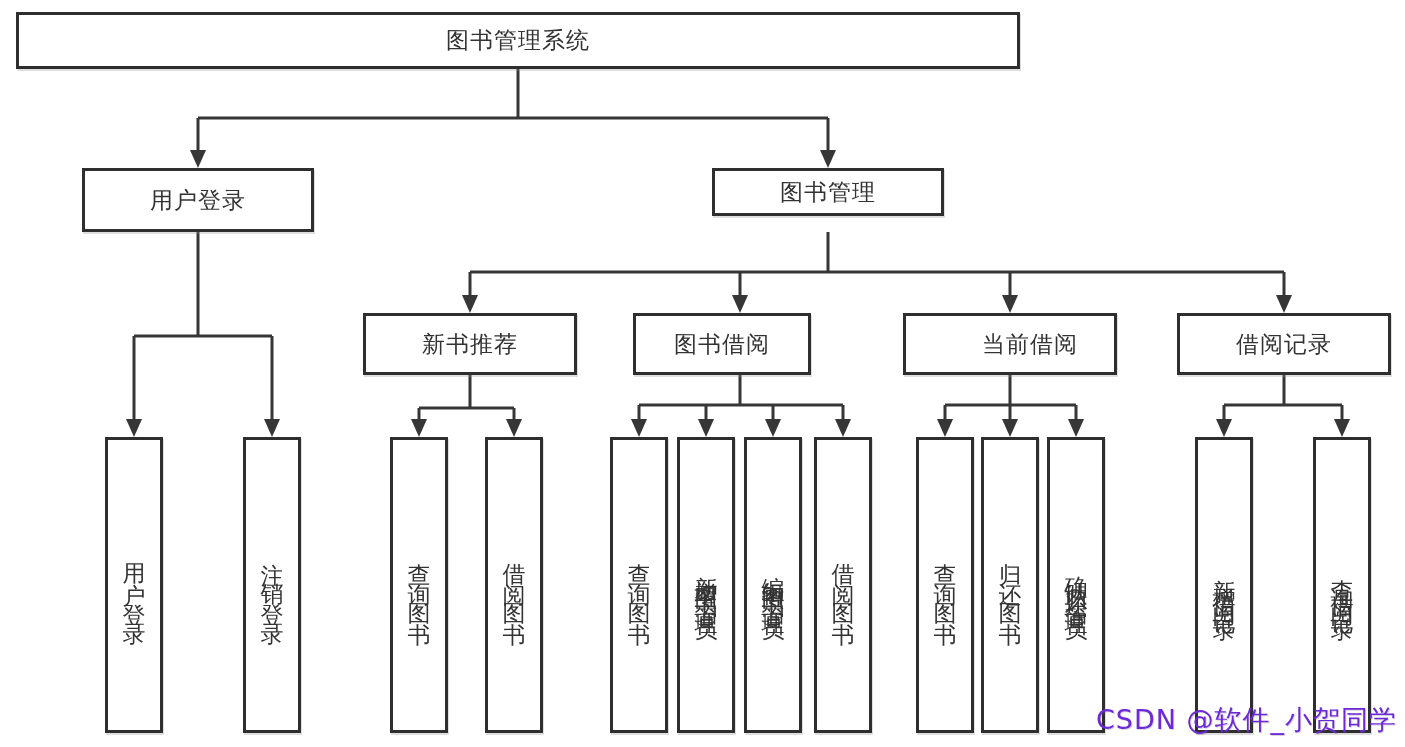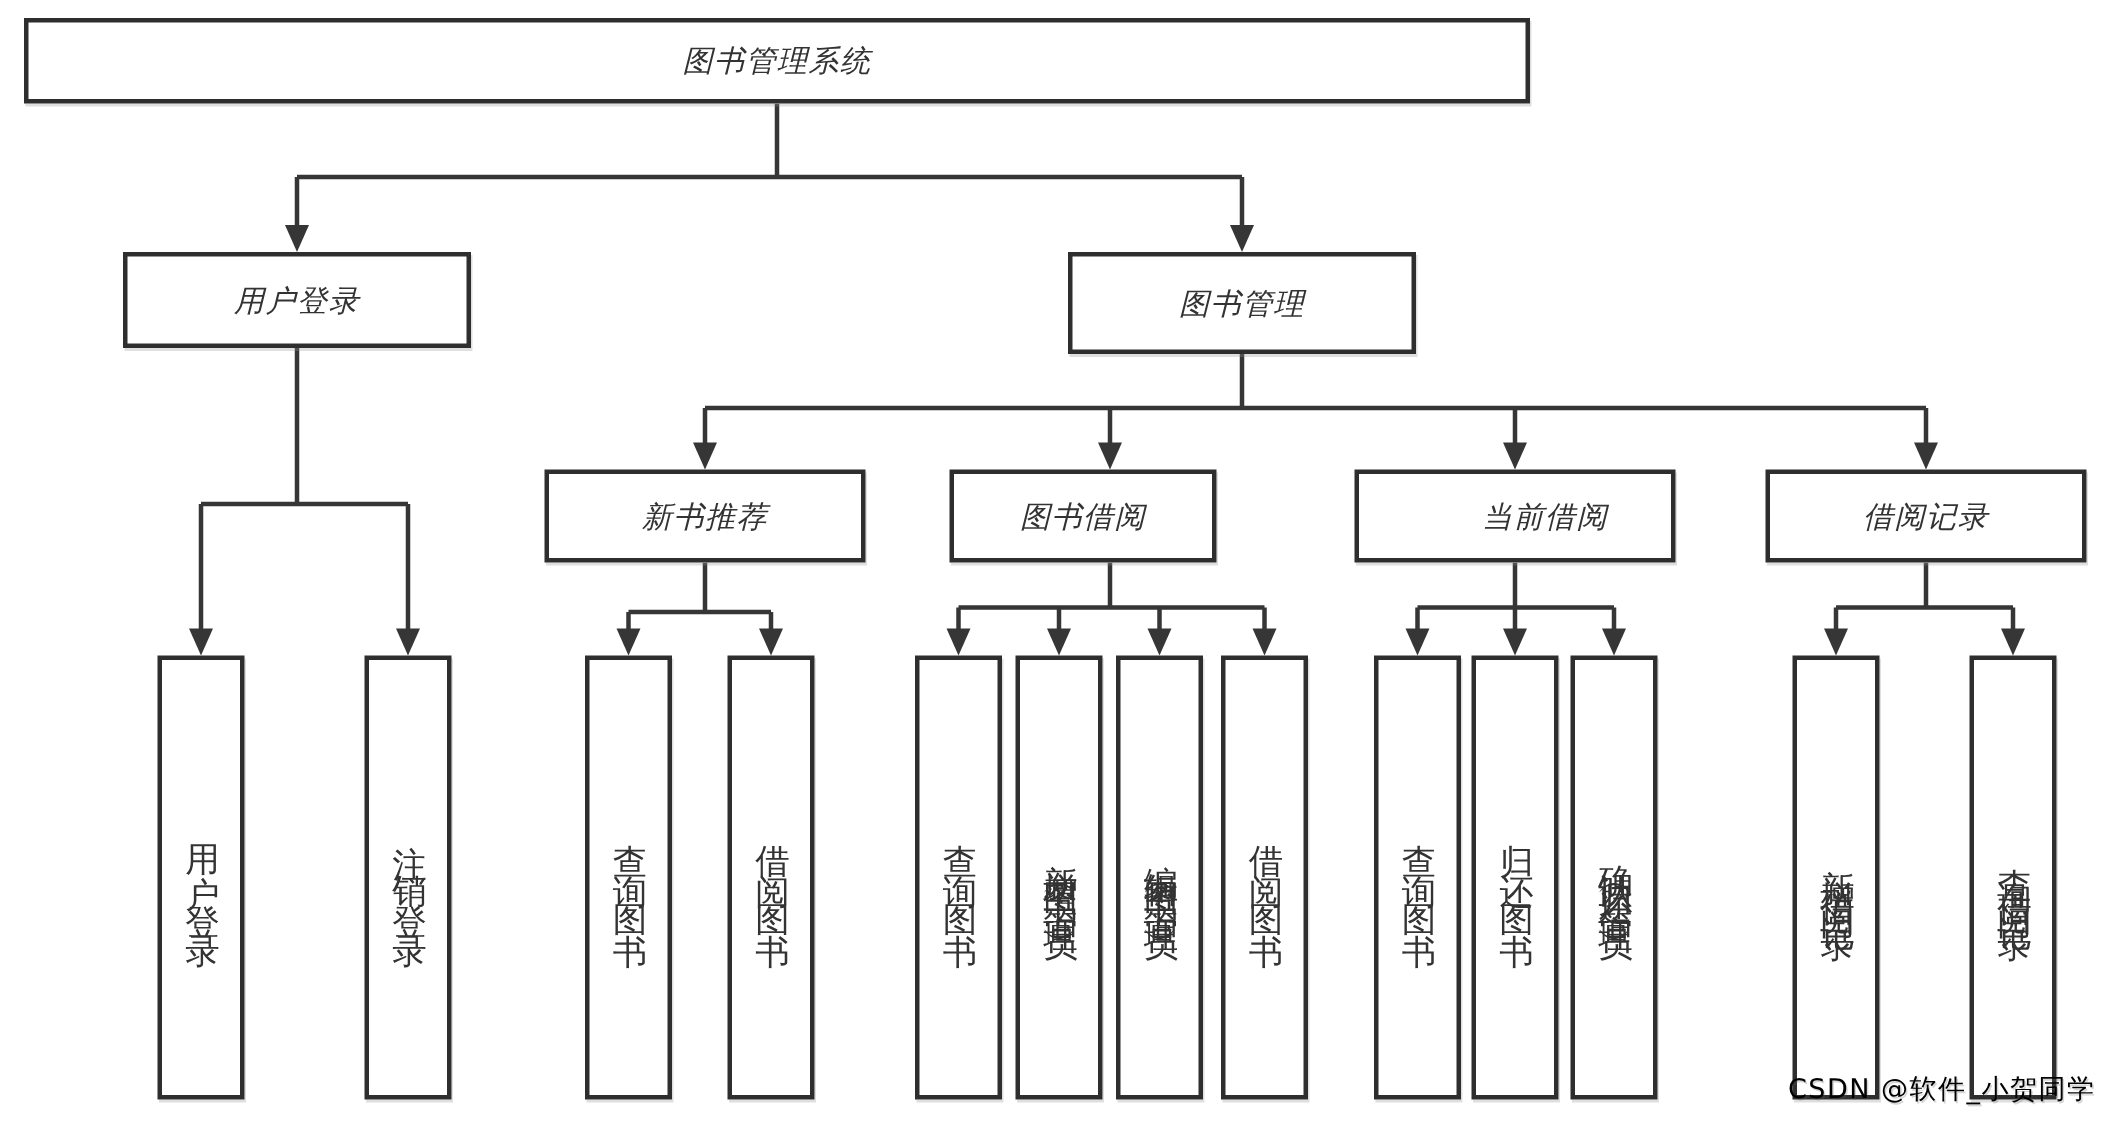--- a/index.html
+++ b/index.html
@@ -8,46 +8,46 @@
     background:#ffffff;
     font-family:"DejaVu Sans","Liberation Sans",sans-serif;
   }
   .box {
     position:absolute; box-sizing:border-box;
     background:#ffffff; border:3px solid #2e2e2e;
     display:flex; align-items:center; justify-content:center;
     color:#333333; z-index:2;
     box-shadow:1px 2px 0 rgba(150,150,150,.30);
   }
-  .hlabel { font-size:20px; letter-spacing:1px; white-space:nowrap;font-style:italic; }
+  .hlabel { font-size:23px; letter-spacing:1px; white-space:nowrap; }
   .vtext {
     writing-mode:vertical-rl; text-orientation:mixed;
     font-size:23px; color:#333333; line-height:1;
   }
   .t4 { letter-spacing:20px; }
   .t6 { letter-spacing:8px; }
   .t9 { letter-spacing:6px; }
   
   #n-root  { left:16px;  top:12px;  width:1004px; height:57px; }
   #n-login { left:82px;  top:168px; width:232px;  height:64px; }
-  #n-mgmt  { left:712px; top:168px; width:232px;  height:68px; }
+  #n-mgmt  { left:712px; top:168px; width:232px;  height:48px; }
   #n-rec   { left:363px; top:313px; width:214px;  height:62px; }
   #n-bor   { left:633px; top:313px; width:178px;  height:62px; }
   #n-cur   { left:903px; top:313px; width:214px;  height:62px;padding-left:40px; }
   #n-hist  { left:1177px;top:313px; width:214px;  height:62px; }
   .leaf    { top:437px; width:58px; height:296px; }
   #l-ulogin { left:105px; }  #l-ulogout { left:243px; }
   #l-q1 { left:390px; }  #l-b1 { left:485px; }
   #l-q2 { left:610px; }  #l-add { left:677px; } #l-edit { left:744px; } #l-b2 { left:814px; }
   #l-q3 { left:916px; }  #l-ret { left:981px; } #l-conf { left:1047px; }
   #l-addrec { left:1195px; } #l-qrec { left:1313px; }
   #connectors { position:absolute; left:0; top:0; z-index:1; }
   #watermark {
     position:absolute; right:8px; bottom:9px; z-index:5;
-    font-size:18px; color:#000000; letter-spacing:1px; white-space:nowrap;
+    font-size:27px; color:#6d28d9; letter-spacing:1px; white-space:nowrap;
     text-shadow:1px 1px 0 rgba(90,90,90,.25);
   }
 </style>
 </head>
 <body>
 
 <svg id="connectors" width="1405" height="747" viewBox="0 0 1405 747">
   <g stroke="#363636" stroke-width="3" fill="none">
     <path d="M518 69 V118 M198 118 H828 M198 118 V152 M828 118 V152"></path>
   </g>

